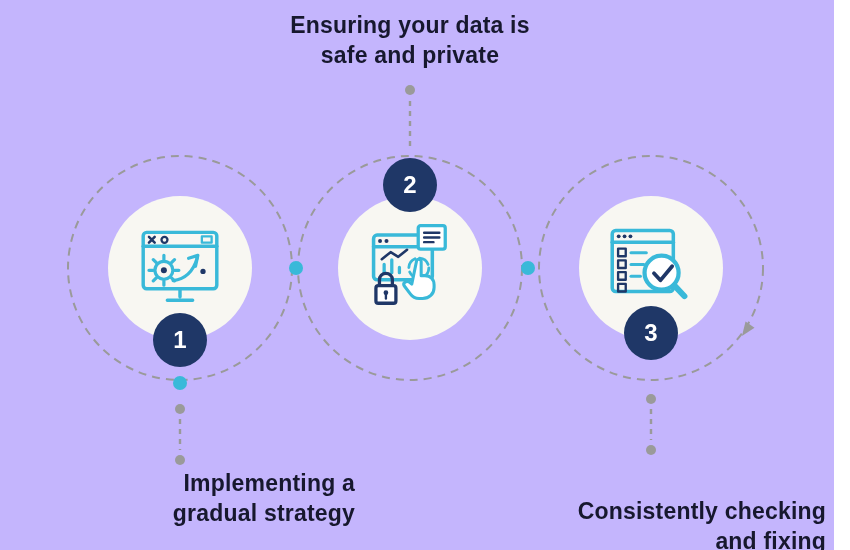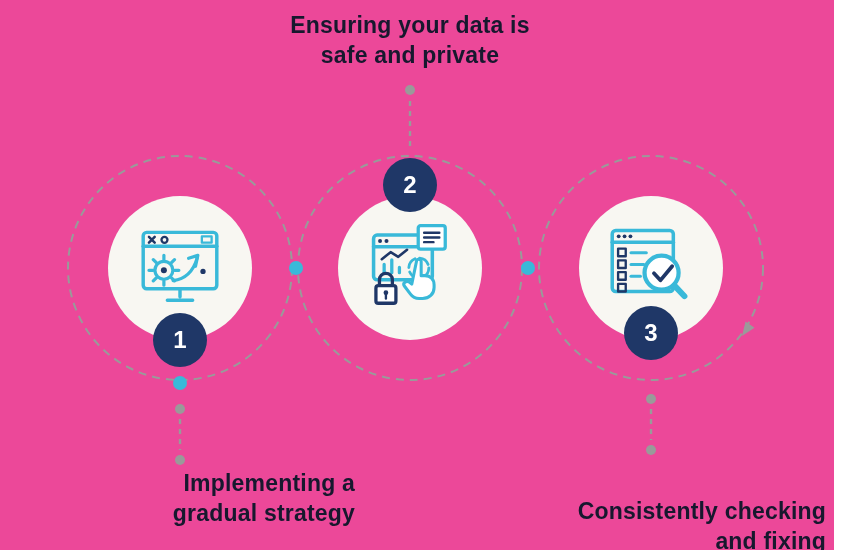--- a/index.html
+++ b/index.html
@@ -3,21 +3,21 @@
 <meta charset="utf-8">
 <style>
   * { margin: 0; padding: 0; box-sizing: border-box; }
   html, body { background: #ffffff; }
   body { font-family: "Liberation Sans", sans-serif; }
 
   .canvas {
     position: relative;
     width: 834px;
     height: 550px;
-    background: #ec4899;
+    background: #c4b5fd;
     overflow: hidden;
   }
 
   .connectors { position: absolute; left: 0; top: 0; }
 
   .dash   { fill: none; stroke: var(--gray, #9a9a9a); stroke-width: 2; stroke-dasharray: 8 6; }
   .vdash  { stroke: var(--gray, #9a9a9a); stroke-width: 2.4; stroke-dasharray: 5 5; }
   .dot-gray { fill: var(--gray, #9a9a9a); }
   .dot-cyan { fill: var(--cyan, #39b9d9); }
 

